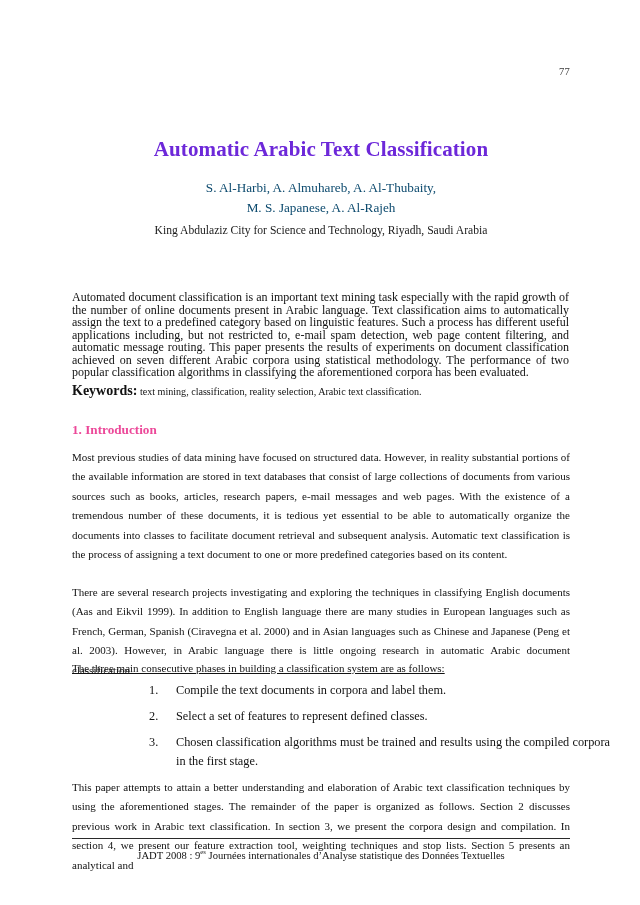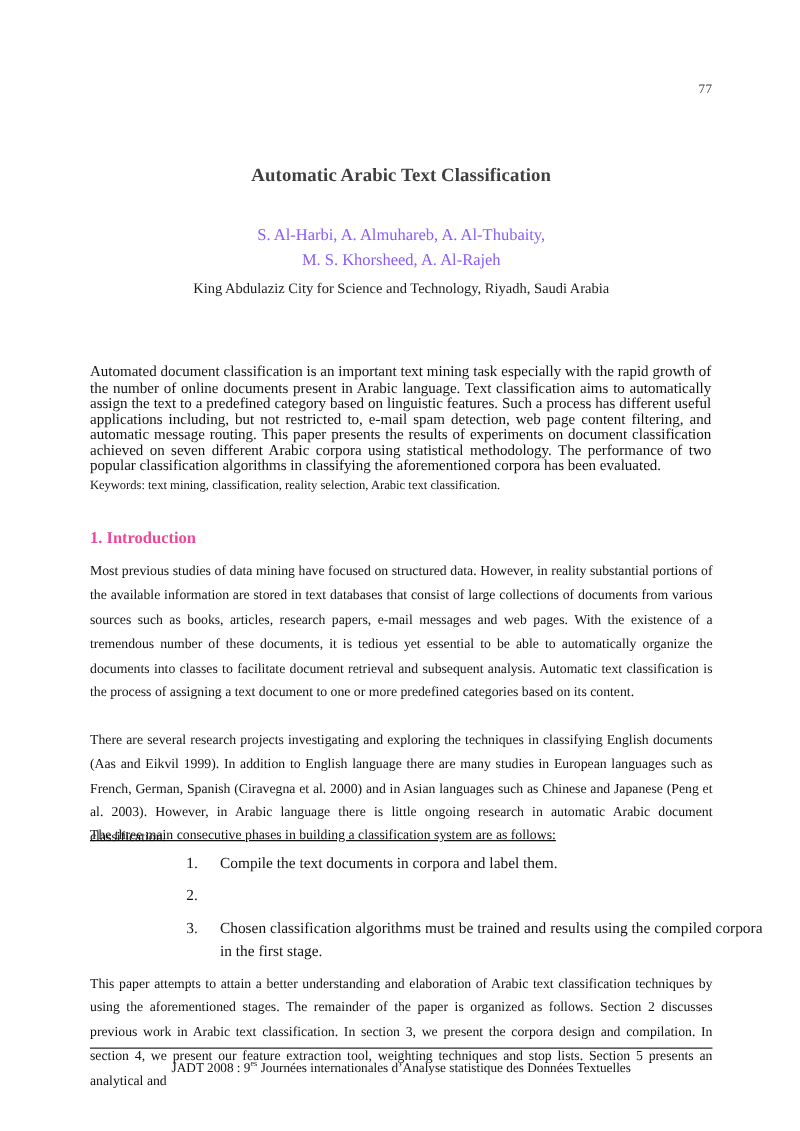--- a/index.html
+++ b/index.html
@@ -31,35 +31,35 @@
     letter-spacing: 0.3px;
   }
 
   
   .title {
     position: absolute;
     top: 123px;
     left: 72px;
     width: 498px;
     text-align: center;
-    font-size: 15px;
+    font-size: 21px;
     font-weight: bold;
     letter-spacing: 0.1px;
-    color: #404040;
+    color: #6d28d9;
   }
 
   .authors {
     position: absolute;
     top: 178px;
     left: 72px;
     width: 498px;
     text-align: center;
     font-size: 13.2px;
     line-height: 20px;
-    color: #8b5cf6;
+    color: #0c4a6e;
   }
   .authors .line { display: block; }
 
   .affiliation {
     position: absolute;
     top: 224px;
     left: 72px;
     width: 498px;
     text-align: center;
     font-size: 11.6px;
@@ -92,22 +92,22 @@
 
   .keywords {
     position: absolute;
     top: 383px;
     left: 72px;
     width: 497px;
     font-size: 10.2px;
     color: #111;
   }
   .keywords .kw-label {
-    font-weight: normal;
-    font-size: 10px;
+    font-weight: bold;
+    font-size: 14px;
     margin-top: 40px;
   }
   .keywords .kw-list { font-size: 10.1px; }
 
   
   .section-heading {
     position: absolute;
     left: 72px;
     width: 498px;
     font-size: 13.2px;
@@ -184,21 +184,21 @@
 <body>
 
 <div class="page">
 
   <div class="page-number">77</div>
 
   <h1 class="title">Automatic Arabic Text Classification</h1>
 
   <div class="authors">
     <span class="line">S. Al-Harbi, A. Almuhareb, A. Al-Thubaity,</span>
-    <span class="line">M. S. Khorsheed, A. Al-Rajeh</span>
+    <span class="line">M. S. Japanese, A. Al-Rajeh</span>
   </div>
 
   <div class="affiliation">King Abdulaziz City for Science and Technology, Riyadh, Saudi Arabia</div>
 
   <div class="abstract-body">Automated document classification is an important text mining task especially with the rapid growth of the number of online documents present in Arabic language. Text classification aims to automatically assign the text to a predefined category based on linguistic features. Such a process has different useful applications including, but not restricted to, e-mail spam detection, web page content filtering, and automatic message routing. This paper presents the results of experiments on document classification achieved on seven different Arabic corpora using statistical methodology. The performance of two popular classification algorithms in classifying the aforementioned corpora has been evaluated.</div>
 
   <div class="keywords">
     <span class="kw-label">Keywords:</span>
     <span class="kw-list">text mining, classification, reality selection, Arabic text classification.</span>
   </div>
@@ -209,20 +209,21 @@
   <p class="para" id="para-2">There are several research projects investigating and exploring the techniques in classifying English documents (Aas and Eikvil 1999). In addition to English language there are many studies in European languages such as French, German, Spanish (Ciravegna et al. 2000) and in Asian languages such as Chinese and Japanese (Peng et al. 2003). However, in Arabic language there is little ongoing research in automatic Arabic document classification.</p>
   <p class="para" id="para-3">The three main consecutive phases in building a classification system are as follows:</p>
 
   <ol class="numlist">
     <li class="item">
       <span class="num">1.</span>
       <span class="itext">Compile the text documents in corpora and label them.</span>
     </li>
     <li class="item">
       <span class="num">2.</span>
+      <span class="itext">Select a set of features to represent defined classes.</span>
     </li>
     <li class="item">
       <span class="num">3.</span>
       <span class="itext">Chosen classification algorithms must be trained and results using the compiled corpora in the first stage.</span>
     </li>
   </ol>
 
   <p class="para" id="para-4">This paper attempts to attain a better understanding and elaboration of Arabic text classification techniques by using the aforementioned stages. The remainder of the paper is organized as follows. Section 2 discusses previous work in Arabic text classification. In section 3, we present the corpora design and compilation. In section 4, we present our feature extraction tool, weighting techniques and stop lists. Section 5 presents an analytical and</p>
 
   <div class="footer-rule"></div>

